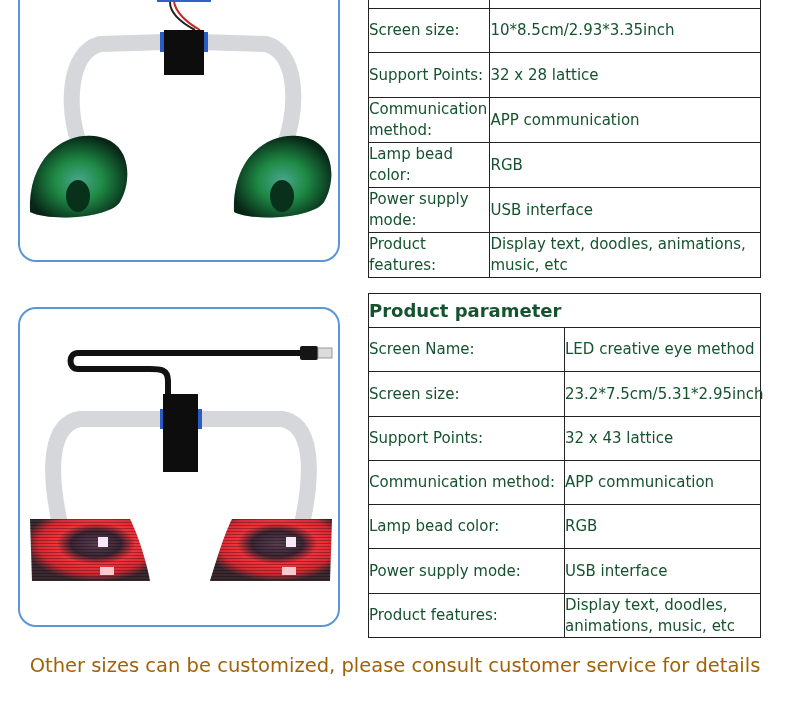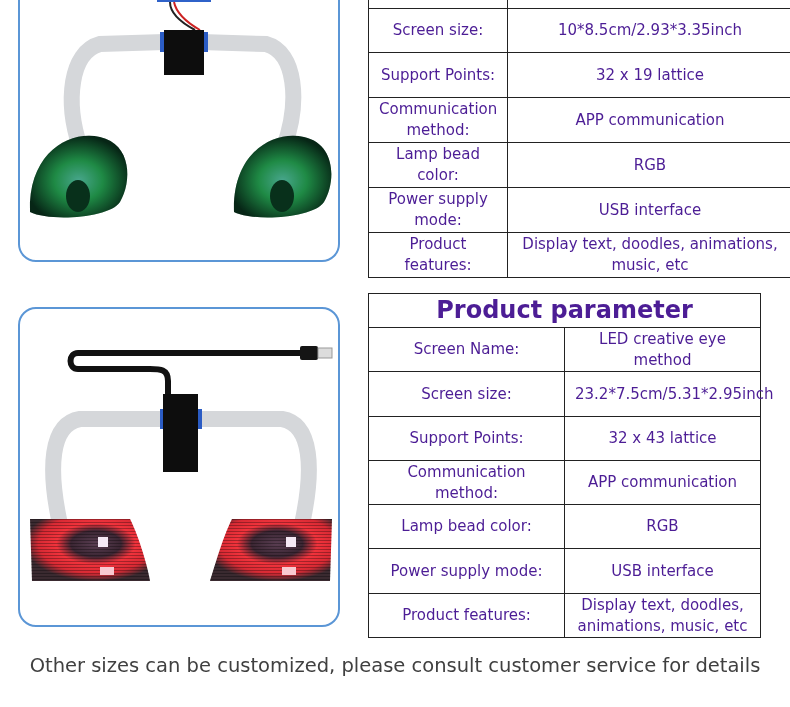--- a/index.html
+++ b/index.html
@@ -2,27 +2,27 @@
 <html><head>
 <meta charset="utf-8">
 <style>
   html, body { margin:0; padding:0; }
   body { width:790px; height:707px; background:#ffffff; position:relative; overflow:hidden;
          font-family:"DejaVu Sans", "Liberation Sans", sans-serif; color:#111; }
   .frame { position:absolute; border:2px solid #5b96d6; border-radius:18px; background:#fff; box-sizing:border-box; overflow:hidden; }
   #frame1 { left:18px; top:-20px; width:322px; height:282px; }
   #frame2 { left:18px; top:307px; width:322px; height:320px; }
   .tbl { position:absolute; border-collapse:collapse; table-layout:fixed; }
-  .tbl td { border:1.5px solid #222; text-align:center; font-size:15px; line-height:21px; padding:0 10px; color:#4c1d95; }
+  .tbl td { border:1.5px solid #222; font-size:15px; line-height:21px; padding:0 0; color:#14532d; }
   .tbl td.lbl { width:118px; }
   .tbl td.val { width:264px; }
-  .tbl td.head { font-weight:bold; font-size:24px; }
+  .tbl td.head { font-weight:bold; font-size:18px; }
   #table1 { left:368px; top:-14px; width:393px; }
   #table2 { left:368px; top:293px; width:393px; }
-  #footer { position:absolute; left:0; width:790px; top:654px; text-align:center; font-size:19.5px; color:#404040; }
+  #footer { position:absolute; left:0; width:790px; top:654px; text-align:center; font-size:19.5px; color:#a16207; }
   svg { position:absolute; left:0; top:0; }
 </style>
 </head>
 <body>
 
 <div class="frame" id="frame1">
   <svg width="322" height="282" viewBox="0 0 322 282">
     <defs>
       <pattern id="dots" width="3" height="3" patternUnits="userSpaceOnUse">
         <rect width="3" height="3" fill="rgba(0,0,0,0.35)"></rect>
@@ -60,21 +60,21 @@
       <tr style="height:22px">
     <td class="lbl"></td>
     <td class="val"></td>
   </tr>
   <tr style="height:44px">
     <td class="lbl">Screen size:</td>
     <td class="val">10*8.5cm/2.93*3.35inch</td>
   </tr>
   <tr style="height:45px">
     <td class="lbl">Support Points:</td>
-    <td class="val">32 x 19 lattice</td>
+    <td class="val">32 x 28 lattice</td>
   </tr>
   <tr style="height:45px">
     <td class="lbl">Communication method:</td>
     <td class="val">APP communication</td>
   </tr>
   <tr style="height:45px">
     <td class="lbl">Lamp bead color:</td>
     <td class="val">RGB</td>
   </tr>
   <tr style="height:45px">

